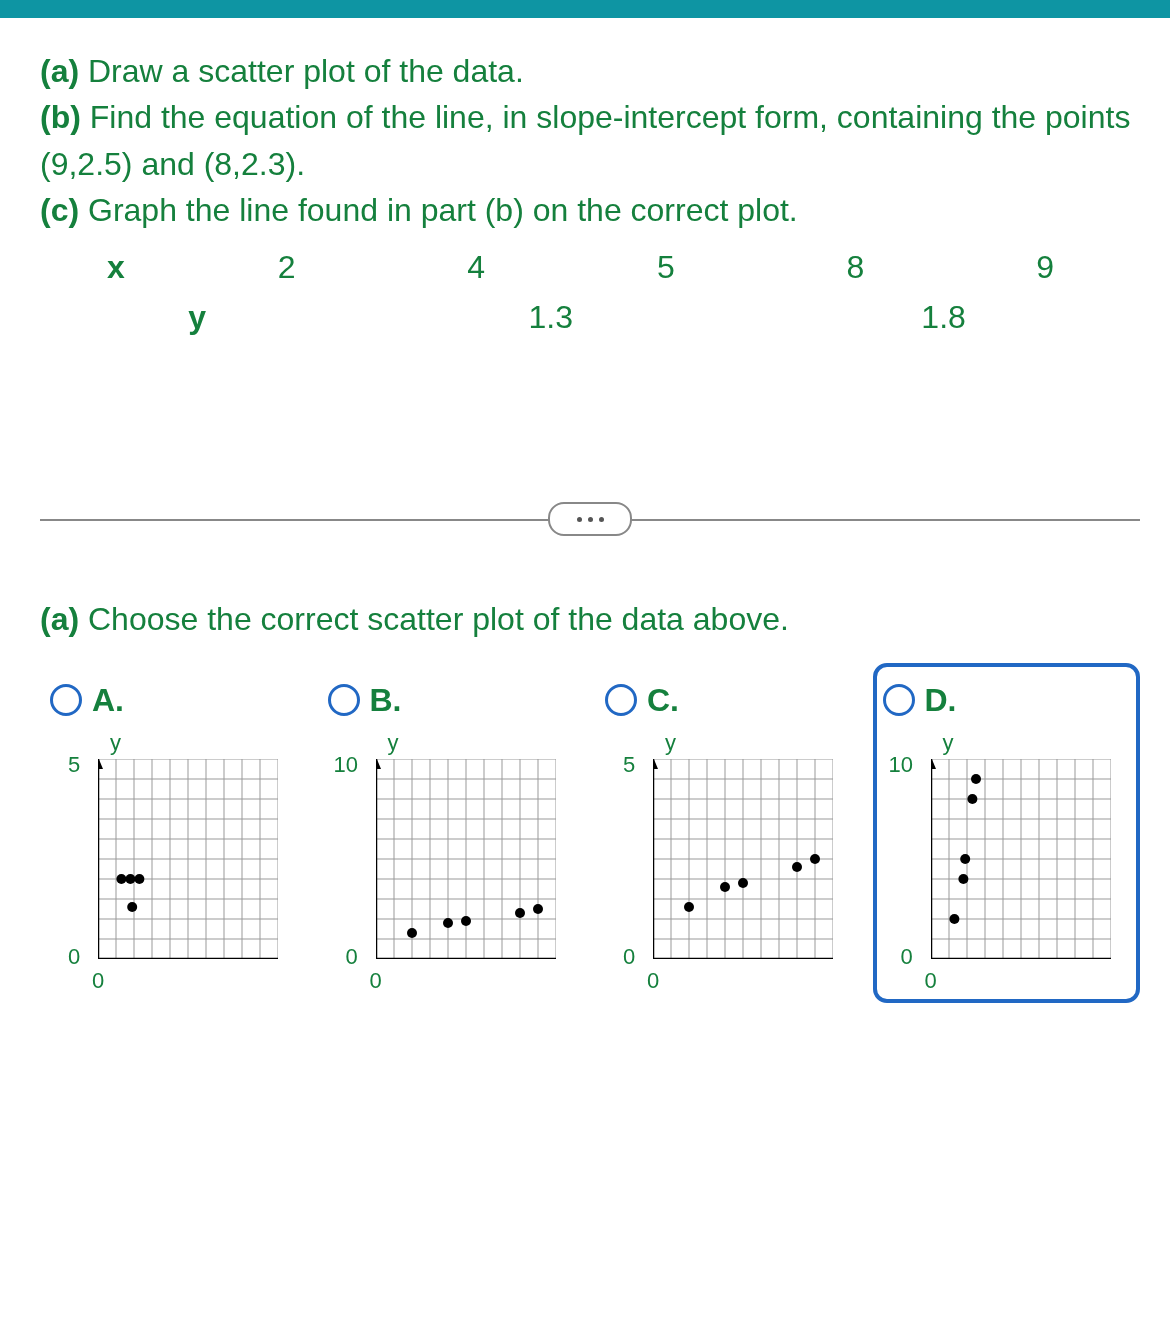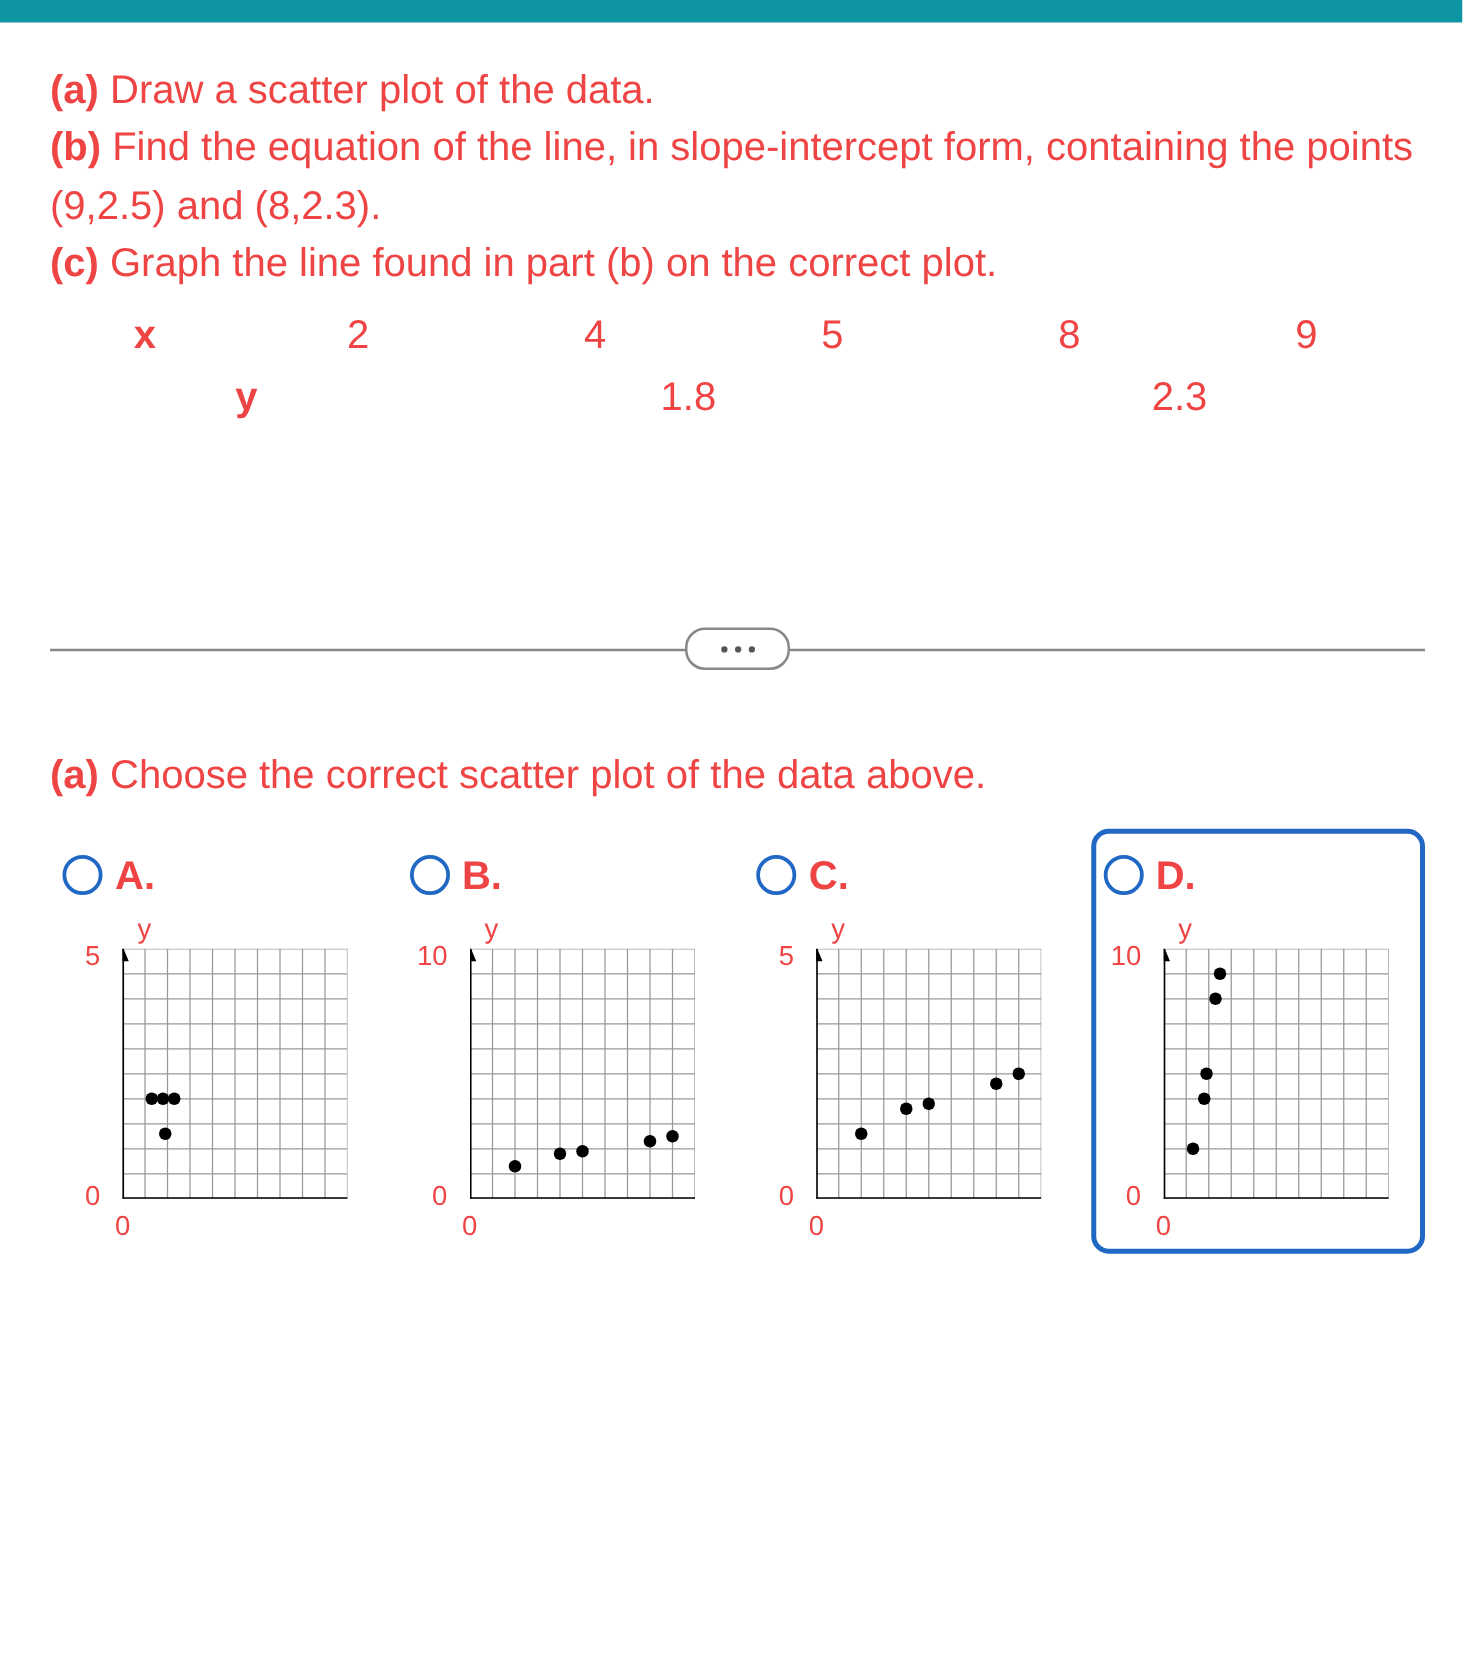--- a/index.html
+++ b/index.html
@@ -10,21 +10,21 @@
     width: 1170px;
   }
   .topbar {
     height: 18px;
     background: #0e95a3;
   }
   .content {
     padding: 30px 30px 30px 40px;
     font-size: 32px;
     line-height: 1.45;
-    color: #ef4444;
+    color: #15803d;
   }
   .b { font-weight: bold; }
   .data-table {
     margin-top: 8px;
     width: 100%;
     font-size: 32px;
   }
   .data-row {
     display: flex;
     padding: 2px 0;
@@ -148,22 +148,22 @@
     <div class="data-row">
       <div class="data-cell head">x</div>
       <div class="data-cell">2</div>
       <div class="data-cell">4</div>
       <div class="data-cell">5</div>
       <div class="data-cell">8</div>
       <div class="data-cell">9</div>
     </div>
     <div class="data-row">
       <div class="data-cell head">y</div>
+      <div class="data-cell">1.3</div>
       <div class="data-cell">1.8</div>
-      <div class="data-cell">2.3</div>
     </div>
   </div>
 
   <div class="divider-wrap">
     <div class="divider-line"></div>
     <div class="divider-pill">
       <span></span>
         <span></span>
         <span></span>
     </div>

